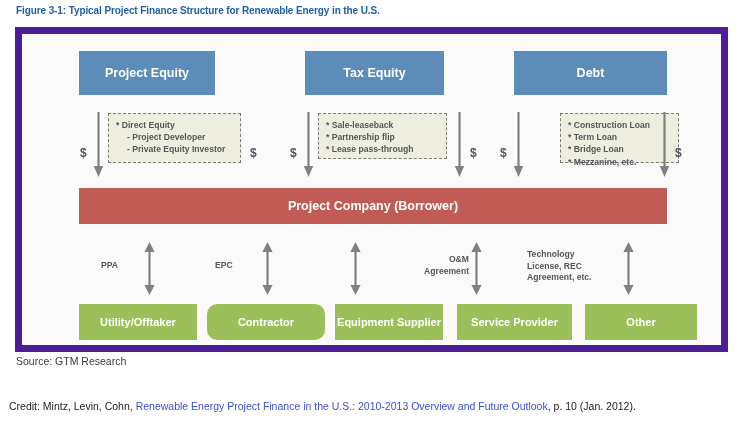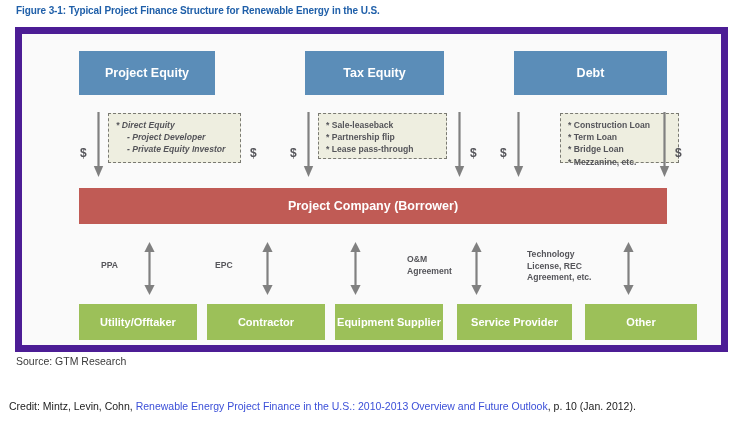--- a/index.html
+++ b/index.html
@@ -159,21 +159,21 @@
 
   <div class="dollar" style="left:58px; top:113px;">$</div>
 
   <div class="arrow-down" style="left:71px; top:78px;">
     <svg width="11" height="65" viewBox="0 0 11 65">
       <line x1="5.5" y1="0" x2="5.5" y2="56" stroke="#808080" stroke-width="2.2"></line>
       <polygon points="5.5,65 0.8,54 10.2,54" fill="#808080"></polygon>
     </svg>
   </div>
 
-  <div class="dashed-box" style="left:86px; top:79px; width:133px; height:50px;font-style:italic;">
+  <div class="dashed-box" style="left:86px; top:79px; width:133px; height:50px;">
     <div>* Direct Equity</div>
     <div class="sub">- Project Developer</div>
     <div class="sub">- Private Equity Investor</div>
   </div>
 
   <div class="dollar" style="left:228px; top:113px;">$</div>
 
   <div class="dollar" style="left:268px; top:113px;">$</div>
 
   <div class="arrow-down" style="left:281px; top:78px;">
@@ -246,21 +246,21 @@
   </div>
 
   <div class="arrow-double" style="left:327px; top:208px;">
     <svg width="13" height="53" viewBox="0 0 13 53">
       <line x1="6.5" y1="8" x2="6.5" y2="45" stroke="#808080" stroke-width="2.2"></line>
       <polygon points="6.5,0 1.4,10 11.6,10" fill="#808080"></polygon>
       <polygon points="6.5,53 1.4,43 11.6,43" fill="#808080"></polygon>
     </svg>
   </div>
 
-  <div class="contract-label" style="left:385px; top:220px; width:62px;">O&amp;M
+  <div class="contract-label" style="left:385px; top:220px; width:62px;text-align:right;">O&amp;M
 Agreement</div>
   <div class="arrow-double" style="left:448px; top:208px;">
     <svg width="13" height="53" viewBox="0 0 13 53">
       <line x1="6.5" y1="8" x2="6.5" y2="45" stroke="#808080" stroke-width="2.2"></line>
       <polygon points="6.5,0 1.4,10 11.6,10" fill="#808080"></polygon>
       <polygon points="6.5,53 1.4,43 11.6,43" fill="#808080"></polygon>
     </svg>
   </div>
 
   <div class="contract-label" style="left:505px; top:215px; width:85px;">Technology
@@ -271,21 +271,21 @@
       <line x1="6.5" y1="8" x2="6.5" y2="45" stroke="#808080" stroke-width="2.2"></line>
       <polygon points="6.5,0 1.4,10 11.6,10" fill="#808080"></polygon>
       <polygon points="6.5,53 1.4,43 11.6,43" fill="#808080"></polygon>
     </svg>
   </div>
 
   <div class="node-box green-box" style="left:57px; top:270px; width:118px; height:36px;">
     <span>Utility/Offtaker</span>
   </div>
 
-  <div class="node-box green-box" style="left:185px; top:270px; width:118px; height:36px;">
+  <div class="node-box green-box" style="left:185px; top:270px; width:118px; height:36px;border-radius:10px;">
     <span>Contractor</span>
   </div>
 
   <div class="node-box green-box" style="left:313px; top:270px; width:108px; height:36px;">
     <span>Equipment Supplier</span>
   </div>
 
   <div class="node-box green-box" style="left:435px; top:270px; width:115px; height:36px;">
     <span>Service Provider</span>
   </div>

